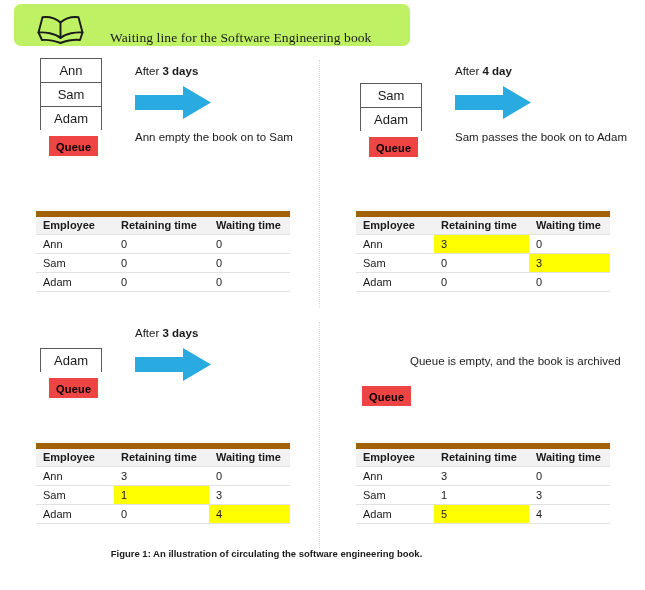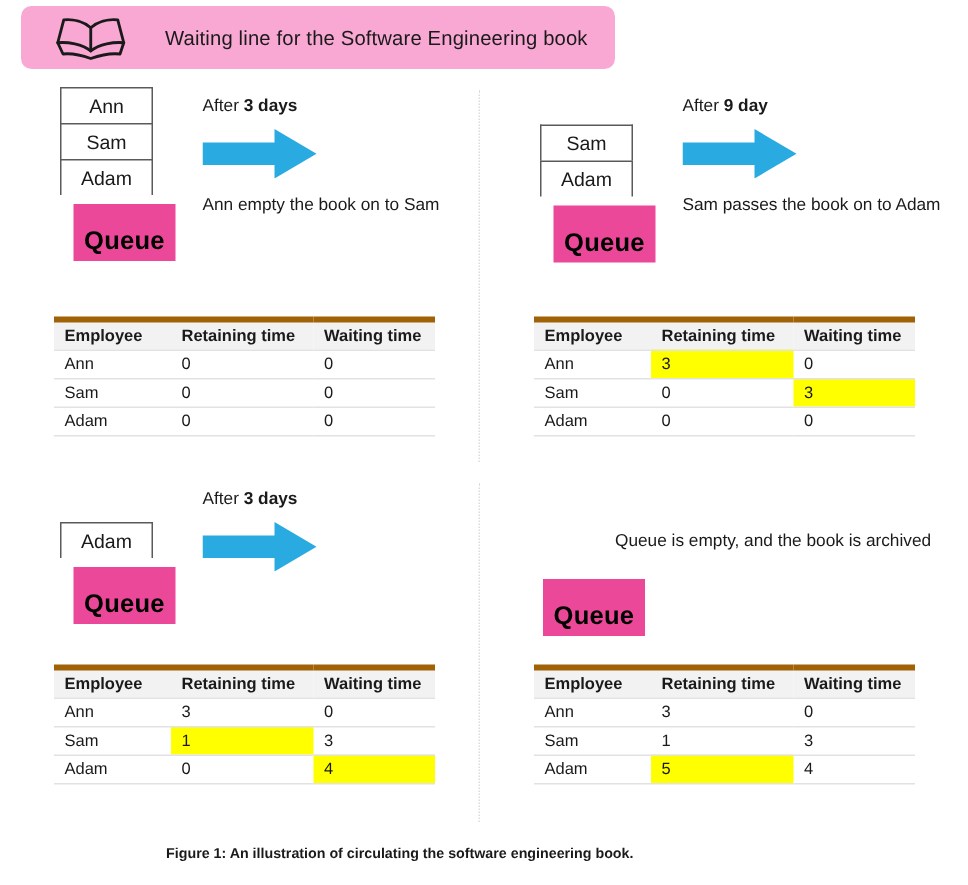--- a/index.html
+++ b/index.html
@@ -17,24 +17,25 @@
     overflow: hidden;
   }
 
   
   .banner {
     position: absolute;
     left: 14px;
     top: 4px;
     width: 396px;
     height: 42px;
-    background: #f9a8d4;
+    background: #bef264;
     border-radius: 7px;
     display: flex;
-    align-items: center;
+    align-items: flex-end;
+    font-family: Liberation Serif, serif;
   }
   .banner-icon {
     width: 54px;
     height: 34px;
     margin-left: 20px;
     flex: 0 0 auto;
     display: flex;
     align-items: center;
     justify-content: center;
   }
@@ -84,25 +85,25 @@
     background: #ffffff;
     box-sizing: border-box;
   }
   .queue-box:last-of-type {
     border-bottom: 1px solid #5a5a5a;
   }
   .queue-label {
     margin-top: 6px;
     margin-left: 9px;
     display: inline-block;
-    background: #ec4899;
+    background: #ef4444;
     color: #000000;
-    font-size: 17px;
-    font-weight: bold;
-    padding: 15px 7px 3px 7px;
+    font-size: 11px;
+    font-weight: bold;
+    padding: 5px 7px 3px 7px;
     letter-spacing: 0.2px;
   }
   .queue-label-solo {
     margin-left: 0;
   }
 
   
   .step-col {
     position: absolute;
   }
@@ -150,39 +151,39 @@
     font-weight: normal;
     color: #1a1a1a;
     box-sizing: border-box;
     vertical-align: middle;
   }
   table.stat-table thead th {
     background: #f2f2f2;
     font-weight: bold;
     font-size: 11px;
     height: 20px;
-    border-top: 4px solid #a16207;
+    border-top: 6px solid #a16207;
     border-bottom: 1px solid #e2e2e2;
   }
   table.stat-table col.c-emp  { width: 78px; }
   table.stat-table col.c-ret  { width: 95px; }
   table.stat-table col.c-wait { width: 81px; }
   td.hl {
     background: #ffff00;
     font-weight: bold;
   }
   td.bold {
     font-weight: bold;
   }
 
   
   .fig-caption {
     position: absolute;
     left: 0;
-    top: 564px;
+    top: 548px;
     width: 533px;
     text-align: center;
     font-size: 9.5px;
     font-weight: bold;
     color: #1a1a1a;
   }
 </style>
 </head>
 <body>
 
@@ -255,21 +256,21 @@
 
 <div class="panel panel-tr">
   <div class="queue-wrap" style="left:18px; top:25px;">
     <div class="queue-box">Sam</div>
     <div class="queue-box">Adam</div>
     <div><span class="queue-label">Queue</span></div>
   </div>
 
   <div class="step-col" style="left:113px; top:7px;">
     <div class="after-text">
-      <span>After </span><b>9 day</b>
+      <span>After </span><b>4 day</b>
     </div>
     <svg class="arrow" viewBox="0 0 76 33" xmlns="http://www.w3.org/2000/svg">
       <polygon points="0,9 48,9 48,0 76,16.5 48,33 48,24 0,24" fill="#29abe2"></polygon>
     </svg>
     <div class="caption-text">Sam passes the book on to Adam</div>
   </div>
 
   <table class="stat-table" style="left:14px; top:153px;">
     <colgroup>
         <col class="c-emp">

